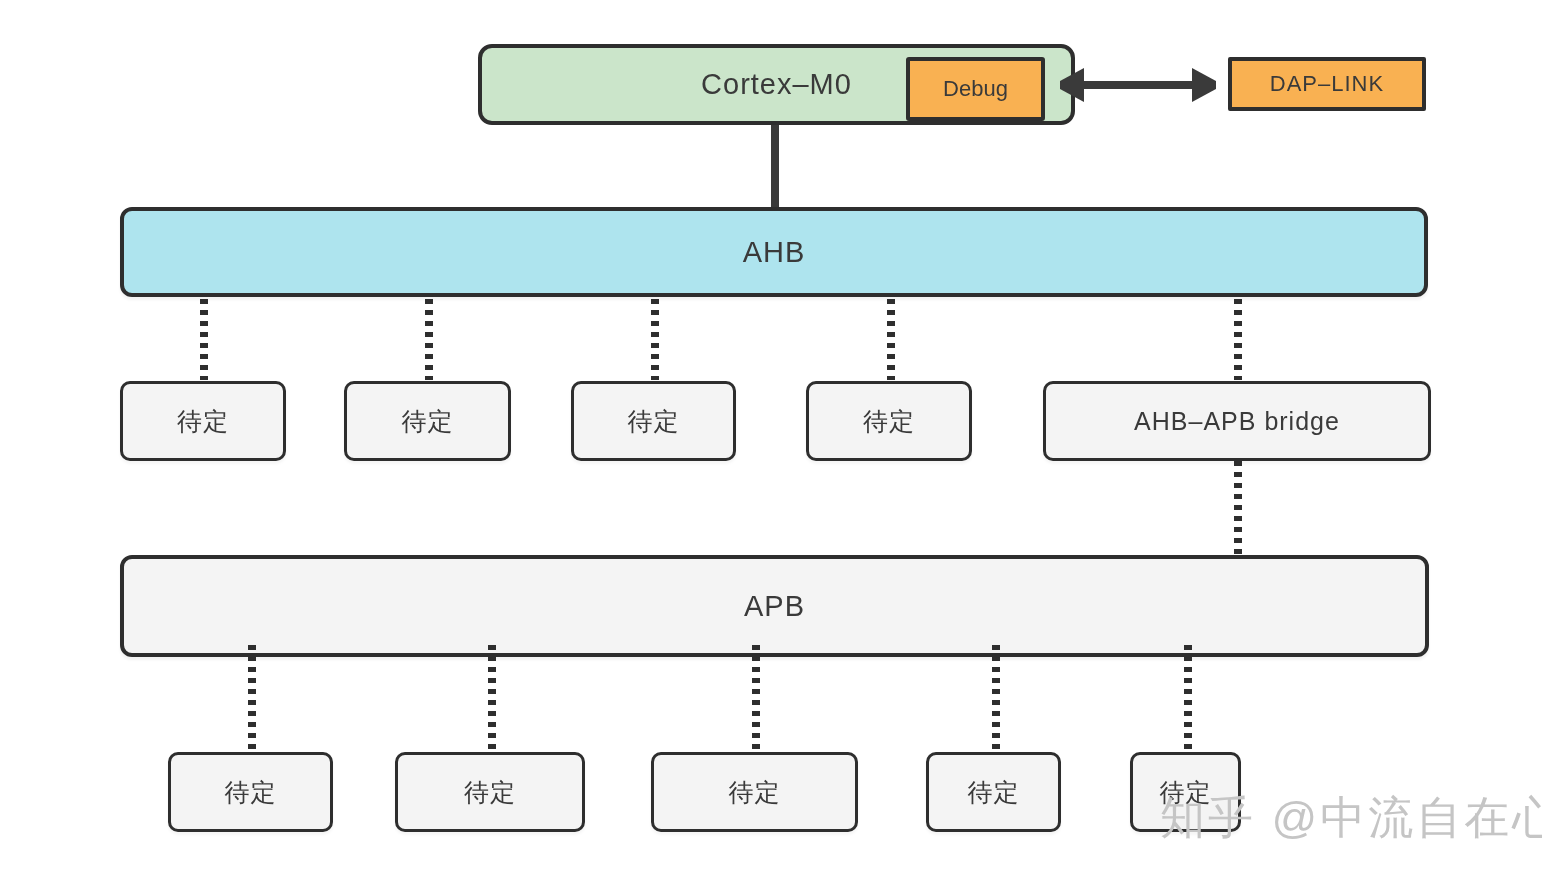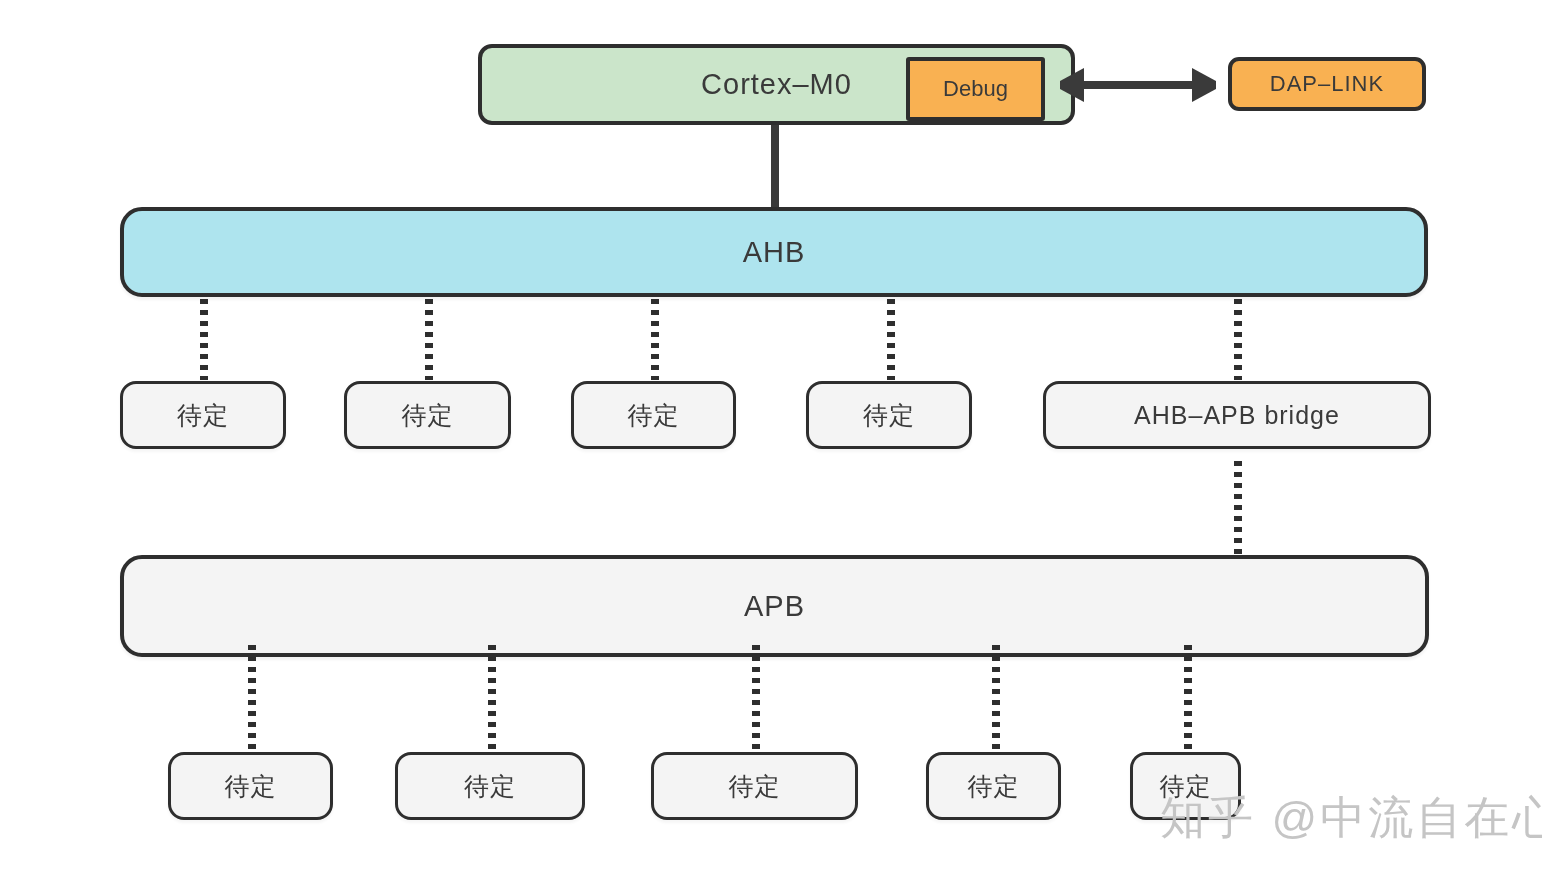--- a/index.html
+++ b/index.html
@@ -9,25 +9,25 @@
   }
   *{margin:0;padding:4px;box-sizing:border-box;}
   html,body{background:var(--bg);}
   body{font-family:"Liberation Sans","DejaVu Sans",sans-serif;color:var(--text);}
   .canvas{position:relative;width:1546px;height:870px;background:var(--bg);overflow:hidden;}
 
   .box{position:absolute;border:4px solid var(--border);display:flex;align-items:center;justify-content:center;background:var(--gray);}
   .cpu{left:470px;top:36px;width:597px;height:81px;background:var(--green);border-radius:14px;font-size:29px;}
   .cpu-label{position:absolute;left:0;right:0;text-align:center;letter-spacing:1px;}
   .debug{left:898px;top:49px;width:139px;height:64px;background:var(--orange);border-radius:3px;font-size:22px;z-index:2;}
-  .daplink{left:1220px;top:49px;width:198px;height:54px;background:var(--orange);border-radius:11px;font-size:22px;letter-spacing:1px;}
-  .bus{border-radius:22px;font-size:29px;letter-spacing:1px;box-shadow:0 3px 3px rgba(0,0,0,0.05);}
+  .daplink{left:1220px;top:49px;width:198px;height:54px;background:var(--orange);border-radius:2px;font-size:22px;letter-spacing:1px;}
+  .bus{border-radius:12px;font-size:29px;letter-spacing:1px;box-shadow:0 3px 3px rgba(0,0,0,0.05);}
   .ahb{left:112px;top:199px;width:1308px;height:90px;background:var(--cyan);}
   .apb{left:112px;top:547px;width:1309px;height:102px;background:var(--gray);}
-  .node{border-width:3.5px;border-radius:16px;height:68px;font-size:25px;letter-spacing:1px;box-shadow:0 3px 3px rgba(0,0,0,0.04);}
+  .node{border-width:3.5px;border-radius:10px;height:80px;font-size:25px;letter-spacing:1px;box-shadow:0 3px 3px rgba(0,0,0,0.04);}
 
   .vline{position:absolute;width:4px;background:var(--line);}
   .dotline{position:absolute;width:4px;background:repeating-linear-gradient(to bottom,var(--border) 0 5px,transparent 5px 11px);}
 
   .arrow{position:absolute;left:1040px;top:63px;width:180px;height:27px;display:flex;align-items:center;}
   .ahead{width:0;height:0;border-top:13px solid transparent;border-bottom:13px solid transparent;}
   .ahead.l{border-right:24px solid var(--line);}
   .ahead.r{border-left:24px solid var(--line);}
   .ashaft{flex:1;height:5px;background:var(--line);}
 

